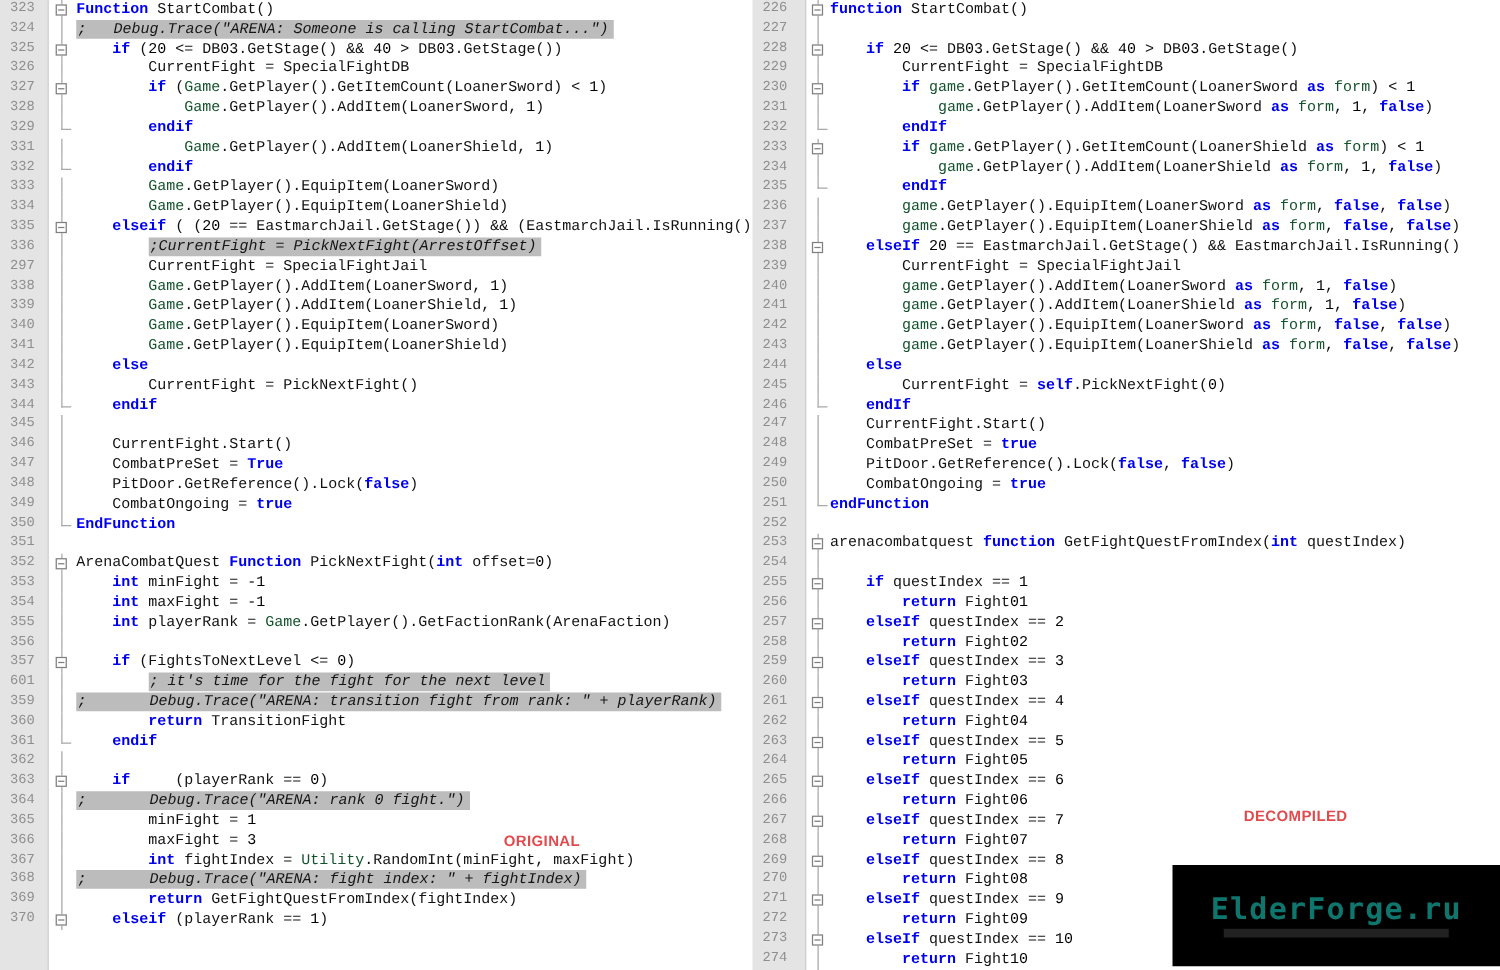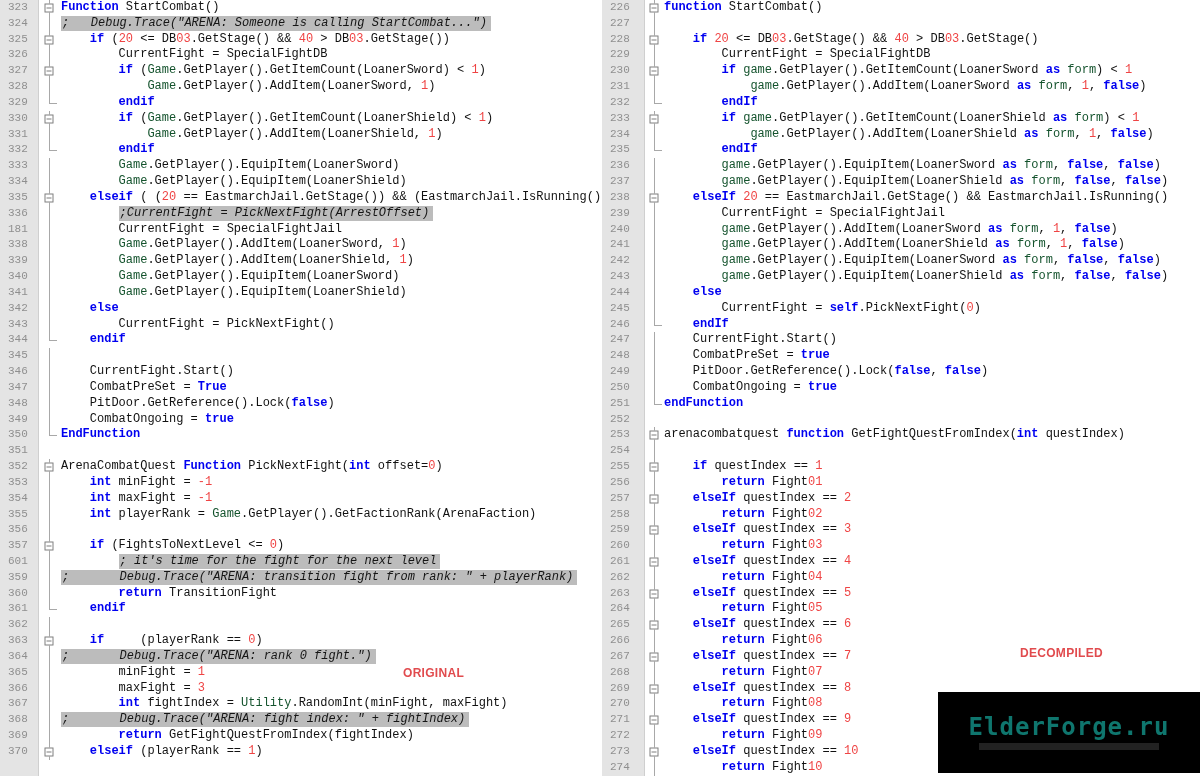--- a/index.html
+++ b/index.html
@@ -19,27 +19,27 @@
   .fold{flex:none;position:relative;}
   #panel-left .fold{width:20px;}
   #panel-right .fold{width:17px;}
   .vline{position:absolute;left:50%;top:0;bottom:0;width:1px;background:#a8a8a8;}
   .vtick{position:absolute;left:50%;top:0;height:8px;width:7px;border-left:1px solid #a8a8a8;border-bottom:1px solid #a8a8a8;}
   .fbox{position:absolute;left:50%;top:50%;transform:translate(-50%,-50%);width:9px;height:9px;
         background:#fff;border:1px solid #7f7f7f;box-sizing:border-box;}
   .fbox::after{content:'';position:absolute;left:1px;right:1px;top:3px;height:1px;background:#7f7f7f;}
   .code{flex:1;white-space:pre;font-size:12px;line-height:15.83px;color:#111;padding-left:2px;overflow:hidden;}
   .s-k{color:#0000f0;font-weight:bold;}
-  .s-n{color:#ef4444;text-align:center;}
+  .s-n{color:#000000;text-align:center;}
   .s-t{color:#14532d;}
   .s-c{color:#151515;font-style:italic;background:#bcbcbc;padding:1px 4px 1px 1px;}
   .tag-label{position:absolute;font-family:"Liberation Sans","DejaVu Sans",sans-serif;
              font-size:12px;font-weight:bold;letter-spacing:.3px;}
   #label-original{left:403px;top:666px;}
-  #label-decompiled{left:1020px;top:646px;}
+  #label-decompiled{left:995px;top:646px;}
   .watermark{position:absolute;left:938px;top:692px;width:262px;height:81px;background:#000;
              display:flex;flex-direction:column;align-items:center;justify-content:center;}
   .wm-text{color:#0f766e;font-family:"DejaVu Sans Mono","Liberation Mono",monospace;
            font-size:24px;font-weight:bold;letter-spacing:1px;line-height:24px;}
   .wm-shadow{width:180px;height:7px;background:#222;margin-top:4px;}
 </style>
 </head>
 <body>
 
 <div class="panel" id="panel-left">
@@ -91,28 +91,20 @@
         <div class="code"><span class="s-p">            </span><span class="s-t">Game</span><span class="s-p">.GetPlayer().AddItem(LoanerSword, </span><span class="s-n">1</span><span class="s-p">)</span></div>
       </div>
       <div class="row">
         <div class="ln">329</div>
         <div class="fold">
           <span class="vtick"></span>
         </div>
         <div class="code"><span class="s-p">        </span><span class="s-k">endif</span></div>
       </div>
       <div class="row">
-        <div class="ln">330</div>
-        <div class="fold">
-          <span class="vline"></span>
-          <span class="fbox"></span>
-        </div>
-        <div class="code"><span class="s-p">        </span><span class="s-k">if</span><span class="s-p"> (</span><span class="s-t">Game</span><span class="s-p">.GetPlayer().GetItemCount(LoanerShield) &lt; </span><span class="s-n">1</span><span class="s-p">)</span></div>
-      </div>
-      <div class="row">
         <div class="ln">331</div>
         <div class="fold">
           <span class="vline"></span>
         </div>
         <div class="code"><span class="s-p">            </span><span class="s-t">Game</span><span class="s-p">.GetPlayer().AddItem(LoanerShield, </span><span class="s-n">1</span><span class="s-p">)</span></div>
       </div>
       <div class="row">
         <div class="ln">332</div>
         <div class="fold">
           <span class="vtick"></span>
@@ -142,21 +134,21 @@
         <div class="code"><span class="s-p">    </span><span class="s-k">elseif</span><span class="s-p"> ( (</span><span class="s-n">20</span><span class="s-p"> == EastmarchJail.GetStage()) &amp;&amp; (EastmarchJail.IsRunning()) )</span></div>
       </div>
       <div class="row">
         <div class="ln">336</div>
         <div class="fold">
           <span class="vline"></span>
         </div>
         <div class="code"><span class="s-p">        </span><span class="s-c">;CurrentFight = PickNextFight(ArrestOffset)</span></div>
       </div>
       <div class="row">
-        <div class="ln">181</div>
+        <div class="ln">297</div>
         <div class="fold">
           <span class="vline"></span>
         </div>
         <div class="code"><span class="s-p">        CurrentFight = SpecialFightJail</span></div>
       </div>
       <div class="row">
         <div class="ln">338</div>
         <div class="fold">
           <span class="vline"></span>
         </div>

